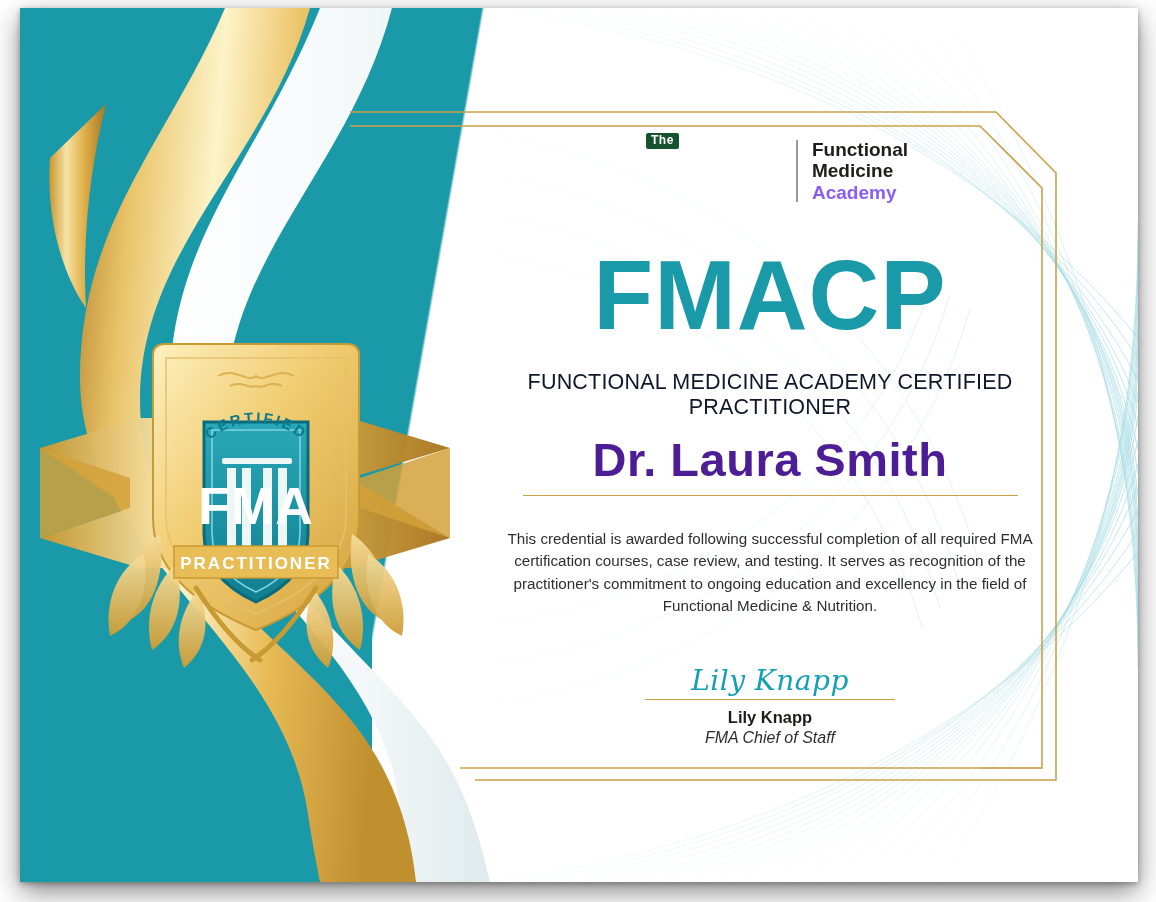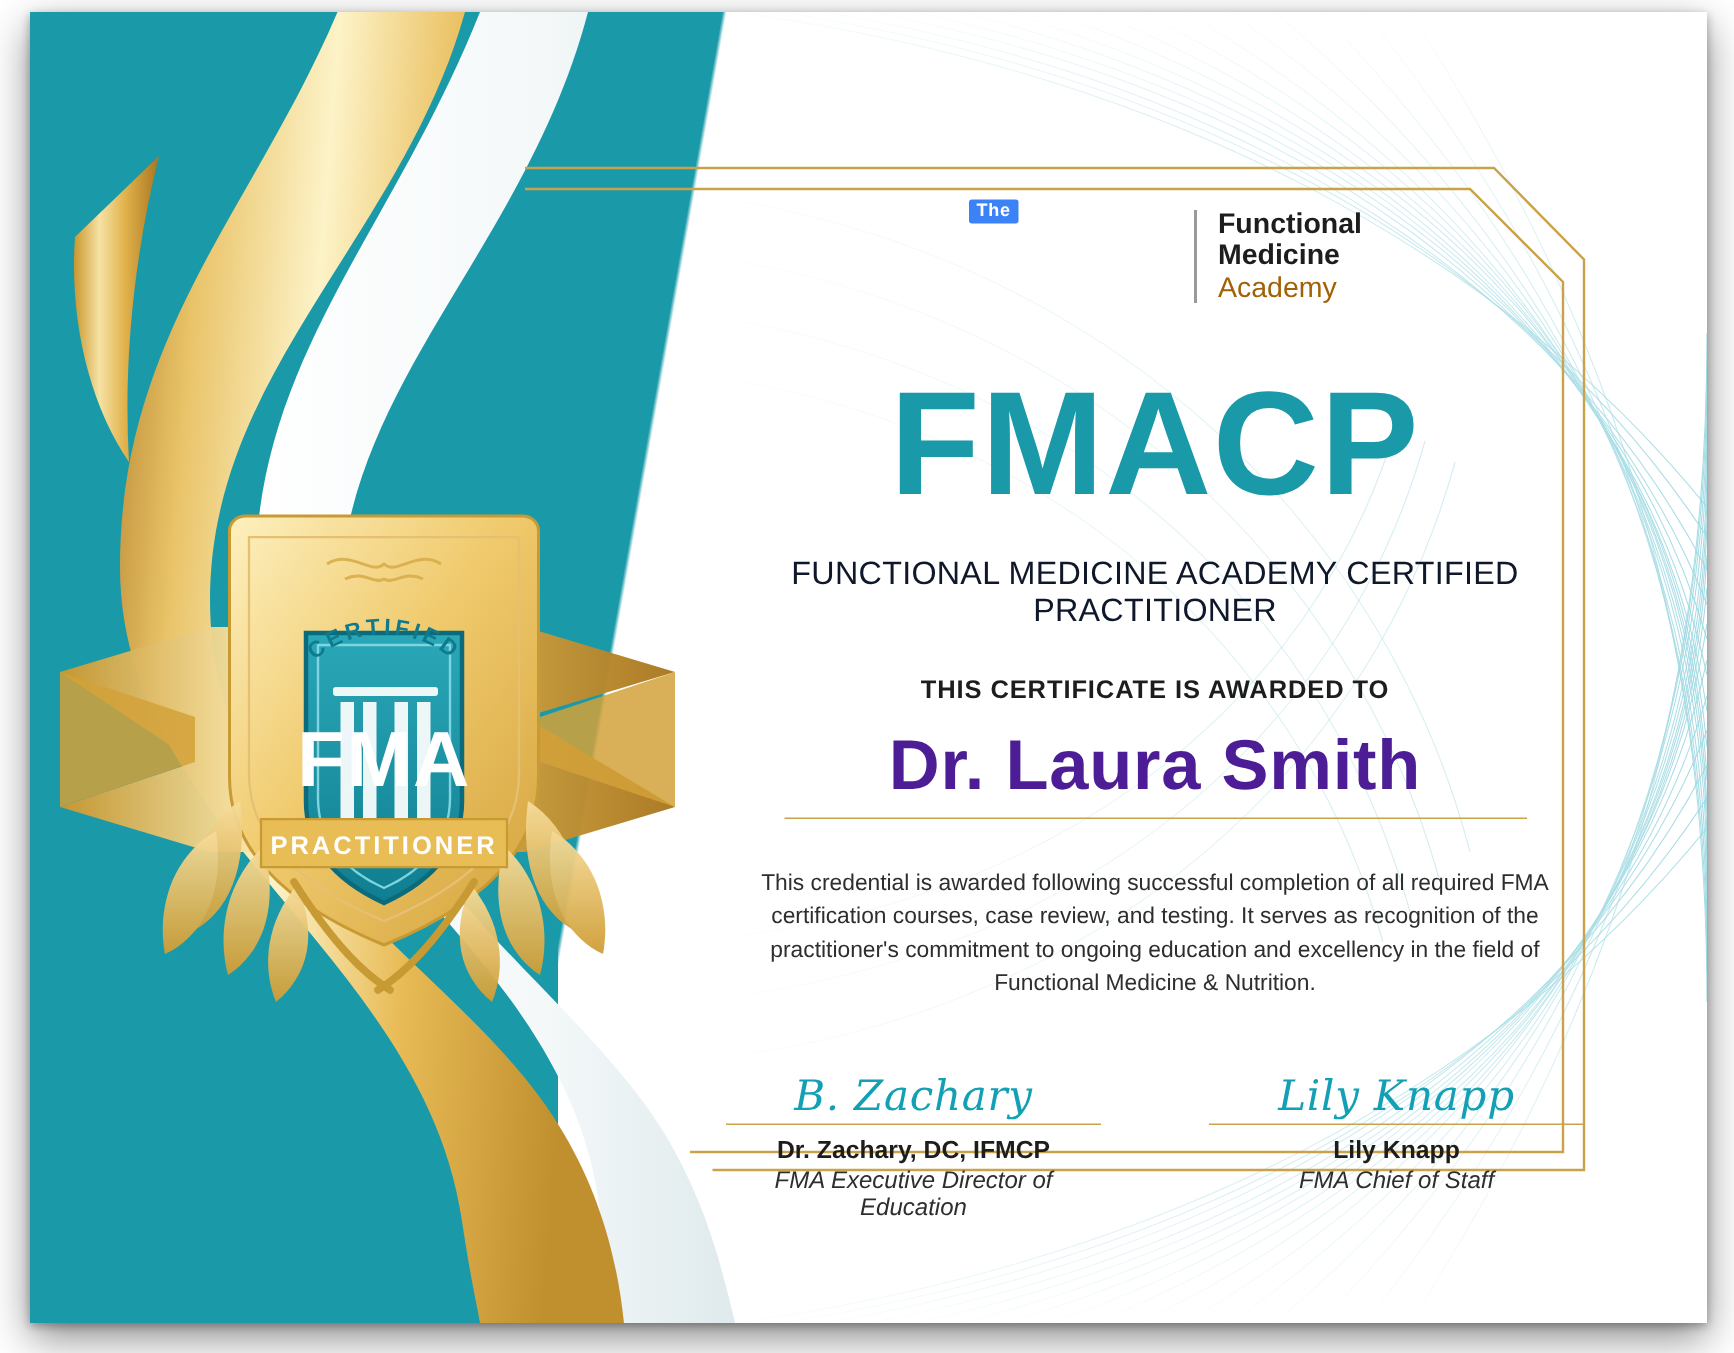--- a/index.html
+++ b/index.html
@@ -79,21 +79,21 @@
   .logo-row {
     display: flex;
     align-items: center;
     justify-content: center;
     gap: 14px;
     height: 86px;
   }
   .logo-left { position: relative; width: 150px; height: 80px; }
   .logo-the {
     position: absolute; left: 14px; top: 2px;
-    background: #3b82f6;
+    background: #14532d;
     color: #ffffff;
     font-size: 12px;
     font-weight: bold;
     letter-spacing: 0.5px;
     padding: 1px 5px 2px 5px;
     border-radius: 2px;
     line-height: 1.1;
   }
   .logo-drz {
     position: absolute; left: 8px; top: 14px;
@@ -109,21 +109,21 @@
     background: #9a9a9a;
   }
   .logo-right {
     text-align: left;
     line-height: 1.12;
   }
   .logo-right .l1, .logo-right .l2 {
     font-size: 19px; font-weight: bold; color: #1d1d1b;
   }
   .logo-right .l3 {
-    font-size: 19px; font-weight: normal; color: #a16207;
+    font-size: 19px; font-weight: bold; color: #8b5cf6;
   }
 
   .fmacp {
     margin-top: 32px;
     font-size: 98px;
     font-weight: bold;
     color: #1a9aa8;
     letter-spacing: 1px;
     line-height: 1;
   }
@@ -392,34 +392,27 @@
         <div class="l1">Functional</div>
         <div class="l2">Medicine</div>
         <div class="l3">Academy</div>
       </div>
     </div>
 
     <div class="fmacp">FMACP</div>
 
     <div class="subtitle">FUNCTIONAL MEDICINE ACADEMY CERTIFIED PRACTITIONER</div>
 
-    <div class="awarded-to">THIS CERTIFICATE IS AWARDED TO</div>
 
     <div class="recipient">Dr. Laura Smith</div>
     <div class="recipient-rule"></div>
 
     <div class="body-copy">This credential is awarded following successful completion of all required FMA certification courses, case review, and testing. It serves as recognition of the practitioner's commitment to ongoing education and excellency in the field of Functional Medicine &amp; Nutrition.</div>
 
     <div class="signatures">
-      <div class="sig-col">
-        <div class="sig-script">B. Zachary</div>
-        <div class="sig-rule"></div>
-        <div class="sig-name">Dr. Zachary, DC, IFMCP</div>
-        <div class="sig-role">FMA Executive Director of Education</div>
-      </div>
       <div class="sig-col">
         <div class="sig-script">Lily Knapp</div>
         <div class="sig-rule"></div>
         <div class="sig-name">Lily Knapp</div>
         <div class="sig-role">FMA Chief of Staff</div>
       </div>
     </div>
 
   </div>
 </div>

